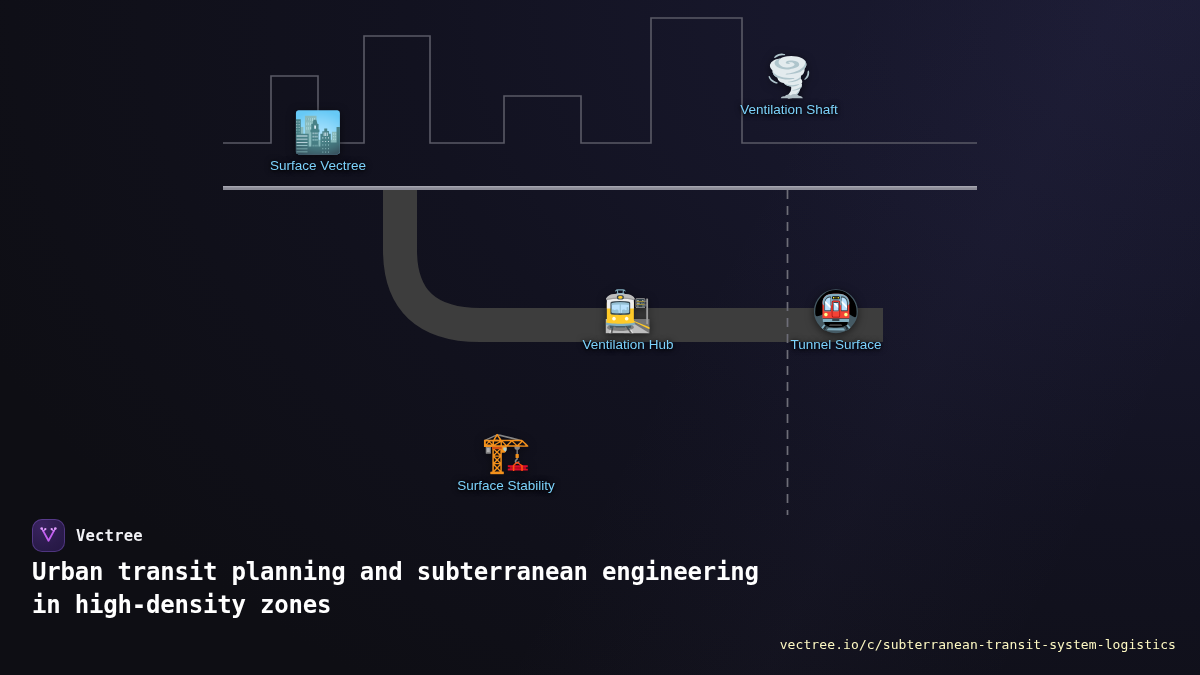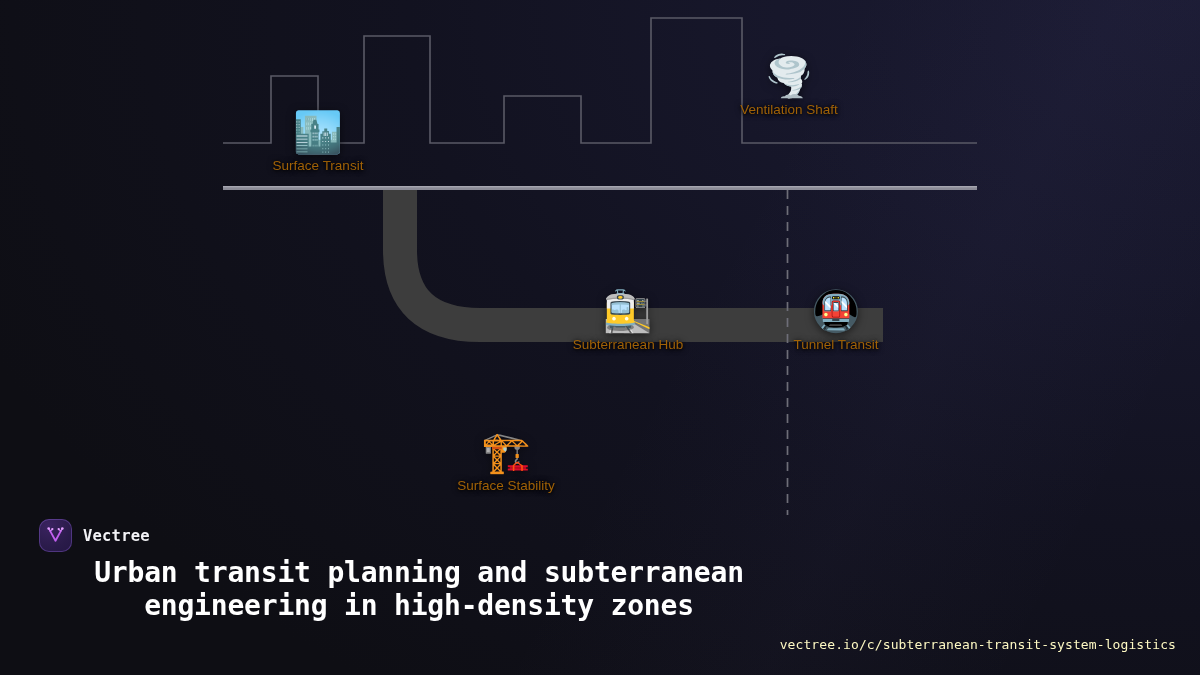--- a/index.html
+++ b/index.html
@@ -35,33 +35,33 @@
   .node-emoji {
     font-size:40px; line-height:1;
     font-family:"DejaVu Sans", sans-serif;
     text-align:center;
     filter:drop-shadow(0 2px 4px rgba(0,0,0,.55));
     user-select:none;
   }
   .node-label {
     margin-top:6px;
     font-size:13.5px;
-    color:#a16207;
+    color:#7dd3fc;
     white-space:nowrap;
     text-shadow:0 1px 3px rgba(0,0,0,.95), 0 0 6px rgba(0,0,0,.8);
   }
 
   #node-surface-transit   { left:318px; top:112px; }
   #node-ventilation-shaft { left:789px; top:56px;  }
   #node-subterranean-hub  { left:628px; top:291px; }
   #node-tunnel-boring     { left:836px; top:291px; }
   #node-geotech-stability { left:506px; top:432px; }
 
   
-  #footer { position:absolute; left:15px; right:0; bottom:0; height:165px; }
+  #footer { position:absolute; left:8px; right:0; bottom:0; height:165px; }
 
   #brand-row {
     position:absolute; left:24px; top:9px;
     display:flex; align-items:center; gap:11px;
   }
   #brand-logo {
     width:33px; height:33px; border-radius:10px;
     background:radial-gradient(120% 120% at 30% 20%, #3a2360 0%, #2a1b4a 55%, #221541 100%);
     box-shadow:inset 0 0 0 1px rgba(168,120,255,.30);
     display:flex; align-items:center; justify-content:center;
@@ -69,26 +69,25 @@
   }
   #brand-name {
     font-family:"DejaVu Sans Mono", monospace;
     font-size:15.5px; font-weight:bold;
     color:#f2f2f6; letter-spacing:.2px;
   }
 
   #headline {
     position:absolute; left:24px; top:46px; right:24px;
     font-family:"DejaVu Sans Mono", monospace;
-    font-size:28px; font-weight:bold;
+    font-size:24px; font-weight:bold;
     line-height:33px;
     color:#ffffff;
     letter-spacing:-0.2px;
     max-width:760px;
-    text-align:center;
   }
 
   #source-url {
     position:absolute; right:24px; bottom:23px;
     font-family:"DejaVu Sans Mono", monospace;
     font-size:13px;
     color:#fef9c3;
     letter-spacing:.1px;
   }
 </style>
@@ -121,36 +120,36 @@
              L 883 325" fill="none" stroke="#3d3d3d" stroke-width="34" stroke-linecap="butt" stroke-linejoin="round"></path>
   </g>
 
   <g>
     <line x1="787.5" y1="190" x2="787.5" y2="515" stroke="#6e6e78" stroke-width="1.7" stroke-dasharray="9 7"></line>
   </g>
 </svg>
 
 <div class="node" id="node-surface-transit">
   <div class="node-emoji">🏙️</div>
-  <div class="node-label">Surface Transit</div>
+  <div class="node-label">Surface Vectree</div>
 </div>
 
 <div class="node" id="node-ventilation-shaft">
   <div class="node-emoji">🌪️</div>
   <div class="node-label">Ventilation Shaft</div>
 </div>
 
 <div class="node" id="node-subterranean-hub">
   <div class="node-emoji">🚉</div>
-  <div class="node-label">Subterranean Hub</div>
+  <div class="node-label">Ventilation Hub</div>
 </div>
 
 <div class="node" id="node-tunnel-boring">
   <div class="node-emoji">🚇</div>
-  <div class="node-label">Tunnel Transit</div>
+  <div class="node-label">Tunnel Surface</div>
 </div>
 
 <div class="node" id="node-geotech-stability">
   <div class="node-emoji">🏗️</div>
   <div class="node-label">Surface Stability</div>
 </div>
 
 <div id="footer">
 
   <div id="brand-row">

